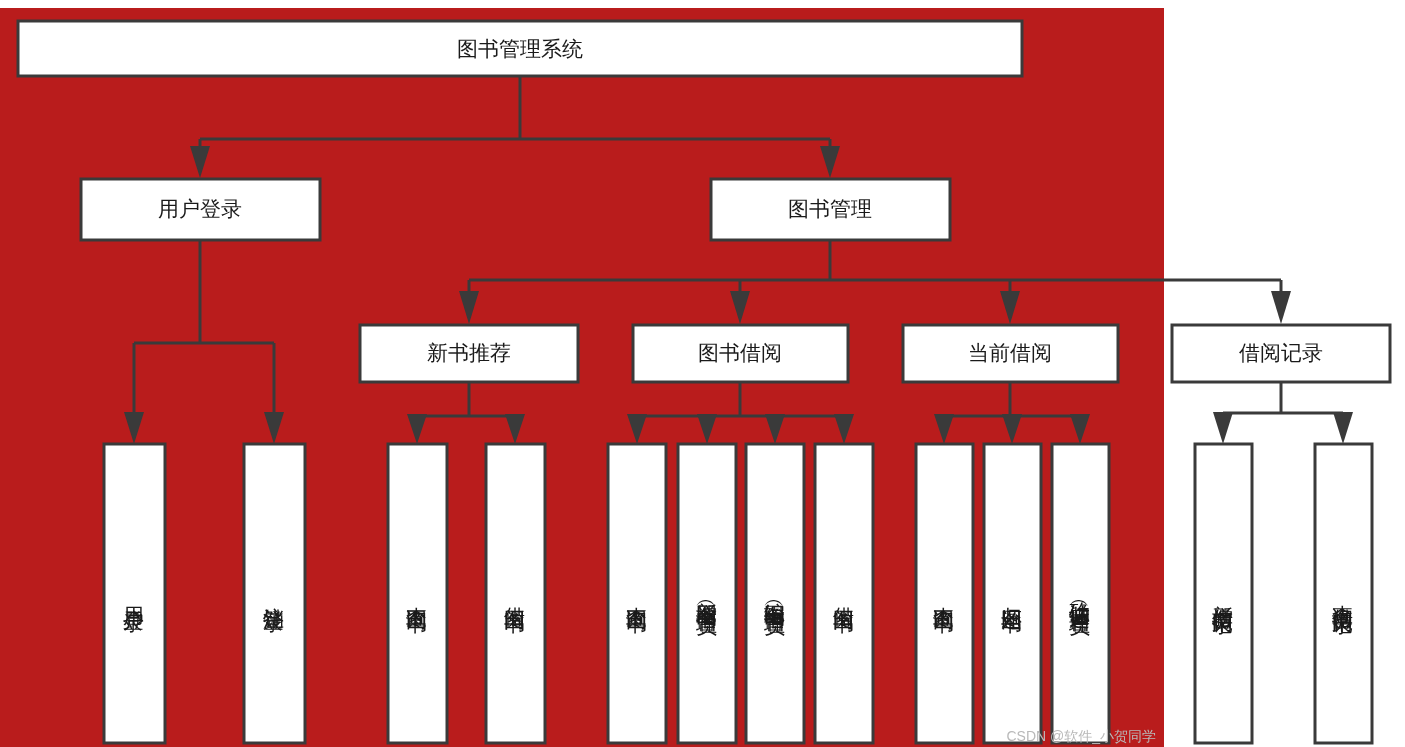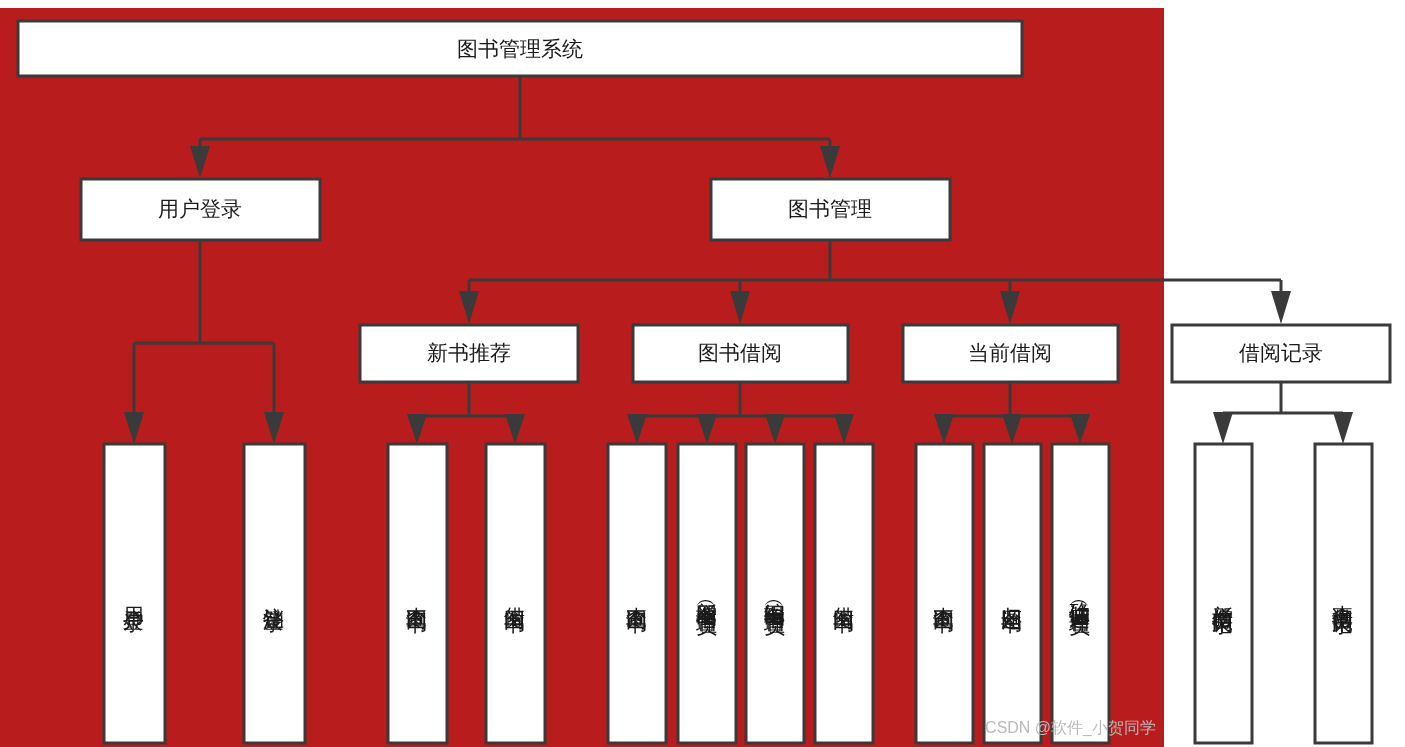--- a/index.html
+++ b/index.html
@@ -57,23 +57,23 @@
     font-size: 21px;
     fill: #1a1a1a;
     writing-mode: vertical-rl;
     text-orientation: upright;
     text-anchor: middle;
     letter-spacing: 2px;
   }
   .watermark-text {
     position: absolute;
     right: 8px;
-    bottom: 16px;
-    font-family: "Liberation Sans", "DejaVu Sans", sans-serif;
-    font-size: 16px;
+    bottom: 9px;
+    font-family: "Liberation Sans", "DejaVu Sans", sans-serif;
+    font-size: 14px;
     color: #b9b9b9;
     white-space: nowrap;
     user-select: none;
     pointer-events: none;
   }
 </style>
 </head>
 <body>
 
 <div id="diagram-root">

